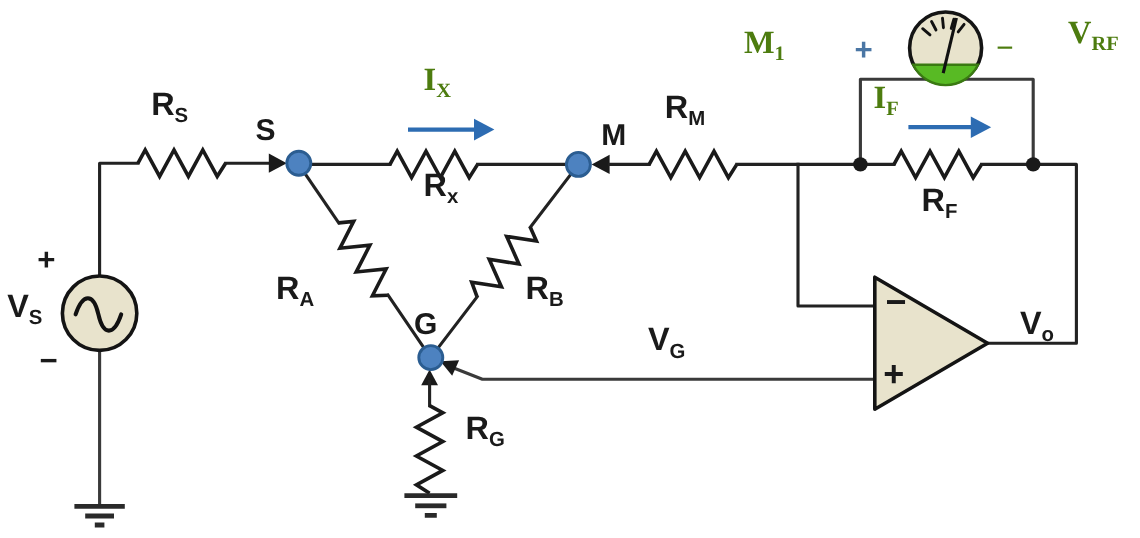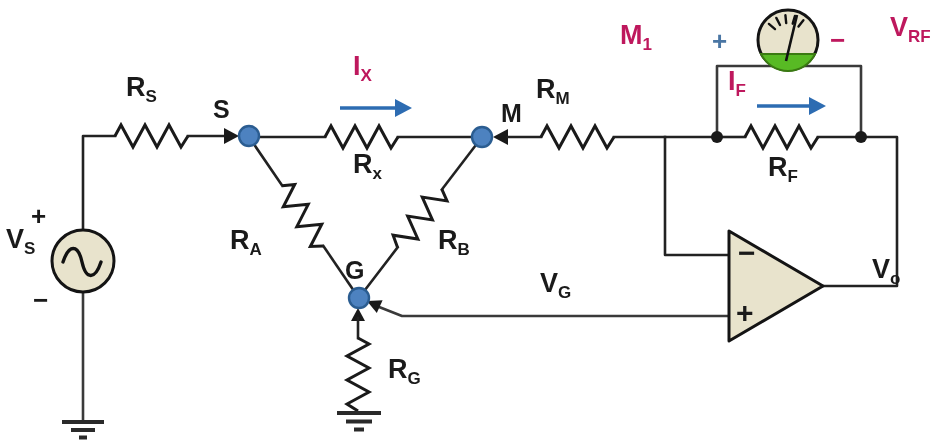--- a/index.html
+++ b/index.html
@@ -2,21 +2,21 @@
 <html><head>
 <meta charset="utf-8">
 <style>
   html,body{margin:0;padding:0;background:#fff;}
   #stage{position:relative;width:950px;height:448px;background:#ffffff;overflow:hidden;
          font-family:"Liberation Sans",sans-serif;}
   #circuit-svg{position:absolute;left:0;top:0;}
   .lbl{position:absolute;font:700 27px "Liberation Sans",sans-serif;color:#1a1a1a;
        white-space:nowrap;line-height:1;}
   .lbl .sub{font-size:17px;vertical-align:-6px;font-weight:700;}
-  .blue{color:#be185d;}
+  .blue{color:#4d7c0f;font-family:Liberation Serif, serif;}
   .muted-blue{color:#4a76a4;}
   .sign{font-size:26px;}
   .node-letter{font-size:25px;}
   .opsign{font-size:30px;}
   .wire{fill:none;stroke:#222;stroke-width:2.6;stroke-linejoin:round;stroke-linecap:square;}
   .res{fill:none;stroke:#1a1a1a;stroke-width:3;stroke-linejoin:miter;}
   .comp{stroke:#141414;stroke-width:3;}
   .blk{fill:#1a1a1a;}
   .barrow{fill:#2d6cb2;}
   .bline{stroke:#2d6cb2;stroke-width:3.6;fill:none;}
@@ -116,34 +116,34 @@
     </g>
     <g>
       <path class="bline" d="M 757,106 H 810"></path>
       <path class="barrow" d="M 826,106 l -17,-9 v 18 z"></path>
     </g>
   </svg>
 
   <div class="lbl" style="left:126px;top:74px"><span>R</span><span class="sub">S</span></div>
   <div class="lbl node-letter" style="left:213px;top:97px">S</div>
   <div class="lbl blue" style="left:353px;top:53px"><span>I</span><span class="sub">X</span></div>
-  <div class="lbl" style="left:353px;top:151px"><span>R</span><span class="sub">x</span></div>
+  <div class="lbl" style="left:353px;top:141px"><span>R</span><span class="sub">x</span></div>
   <div class="lbl node-letter" style="left:501px;top:101px">M</div>
-  <div class="lbl" style="left:536px;top:76px"><span>R</span><span class="sub">M</span></div>
+  <div class="lbl" style="left:554px;top:76px"><span>R</span><span class="sub">M</span></div>
   <div class="lbl blue" style="left:620px;top:22px"><span>M</span><span class="sub">1</span></div>
   <div class="lbl muted-blue sign" style="left:712px;top:28px">+</div>
   <div class="lbl blue sign" style="left:830px;top:27px">−</div>
   <div class="lbl blue" style="left:890px;top:14px"><span>V</span><span class="sub">RF</span></div>
   <div class="lbl blue" style="left:728px;top:68px"><span>I</span><span class="sub">F</span></div>
   <div class="lbl" style="left:768px;top:154px"><span>R</span><span class="sub">F</span></div>
   <div class="lbl" style="left:230px;top:227px"><span>R</span><span class="sub">A</span></div>
   <div class="lbl" style="left:438px;top:227px"><span>R</span><span class="sub">B</span></div>
   <div class="lbl node-letter" style="left:345px;top:258px">G</div>
   <div class="lbl" style="left:540px;top:270px"><span>V</span><span class="sub">G</span></div>
-  <div class="lbl" style="left:388px;top:356px"><span>R</span><span class="sub">G</span></div>
-  <div class="lbl" style="left:6px;top:226px"><span>V</span><span class="sub">S</span></div>
+  <div class="lbl" style="left:388px;top:344px"><span>R</span><span class="sub">G</span></div>
+  <div class="lbl" style="left:6px;top:242px"><span>V</span><span class="sub">S</span></div>
   <div class="lbl sign" style="left:31px;top:203px">+</div>
   <div class="lbl sign" style="left:33px;top:287px">−</div>
   <div class="lbl opsign" style="left:738px;top:238px">−</div>
   <div class="lbl opsign" style="left:736px;top:298px">+</div>
-  <div class="lbl" style="left:872px;top:256px"><span>V</span><span class="sub">o</span></div>
+  <div class="lbl" style="left:850px;top:256px"><span>V</span><span class="sub">o</span></div>
 
 </div>
 
 </body></html>

